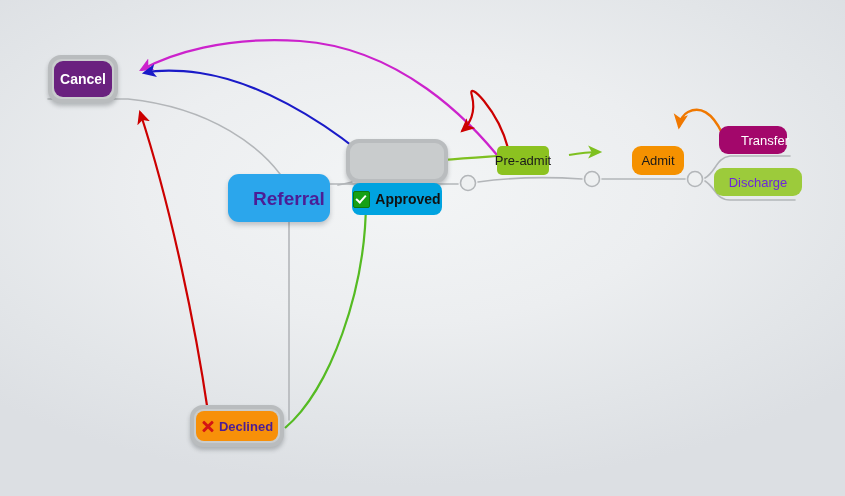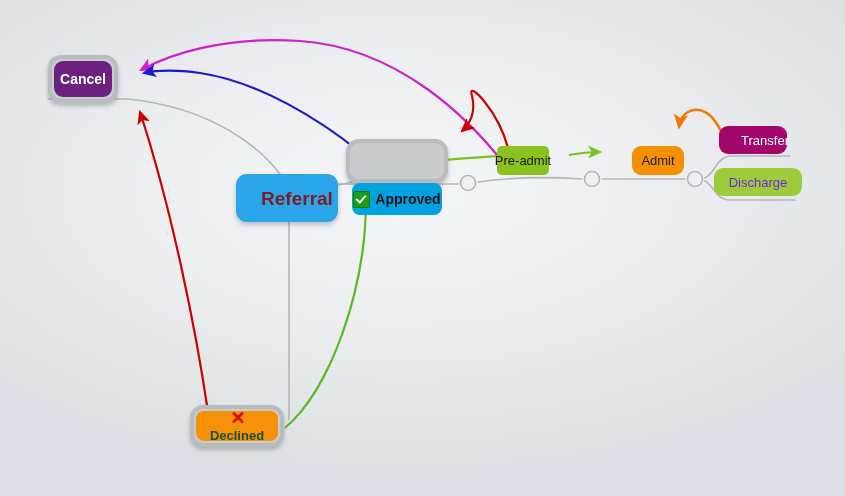--- a/index.html
+++ b/index.html
@@ -60,23 +60,23 @@
     left: 54px; top: 61px; width: 58px; height: 36px;
     background: #6a217f;
     color: #ffffff;
     font-size: 14px;
     font-weight: bold;
     border-radius: 9px;
   }
   #wrap-cancel { left: 48px; top: 55px; width: 70px; height: 48px; }
 
   #node-referral {
-    left: 236px; top: 174px; width: 102px; height: 48px;
+    left: 228px; top: 174px; width: 102px; height: 48px;
     background: #2ba6ec;
-    color: #7f1d1d;
+    color: #4c1d95;
     font-size: 19px;
     font-weight: bold;
     border-radius: 11px;
     box-shadow: 0 3px 5px rgba(60,70,80,0.28);
     padding-left: 20px;
   }
 
   #node-approved {
     left: 352px; top: 145px; width: 90px; height: 32px;
     background: #00a3e0;
@@ -86,27 +86,26 @@
     border-radius: 8px;
     gap: 5px;
     padding: 0 8px;
     margin-top: 38px;
   }
   #wrap-approved { left: 346px; top: 139px; width: 102px; height: 44px; }
 
   #node-declined {
     left: 196px; top: 411px; width: 82px; height: 30px;
     background: #f79009;
-    color: #14532d;
+    color: #4c1d95;
     font-size: 13px;
     font-weight: bold;
     border-radius: 8px;
     gap: 5px;
     padding: 0 7px;
-    flex-direction: column;
   }
   #wrap-declined { left: 190px; top: 405px; width: 94px; height: 42px; }
 
   #node-preadmit {
     left: 497px; top: 146px; width: 52px; height: 29px;
     background: #8cc220;
     color: #1a1a1a;
     font-size: 13px;
     border-radius: 5px;
   }

